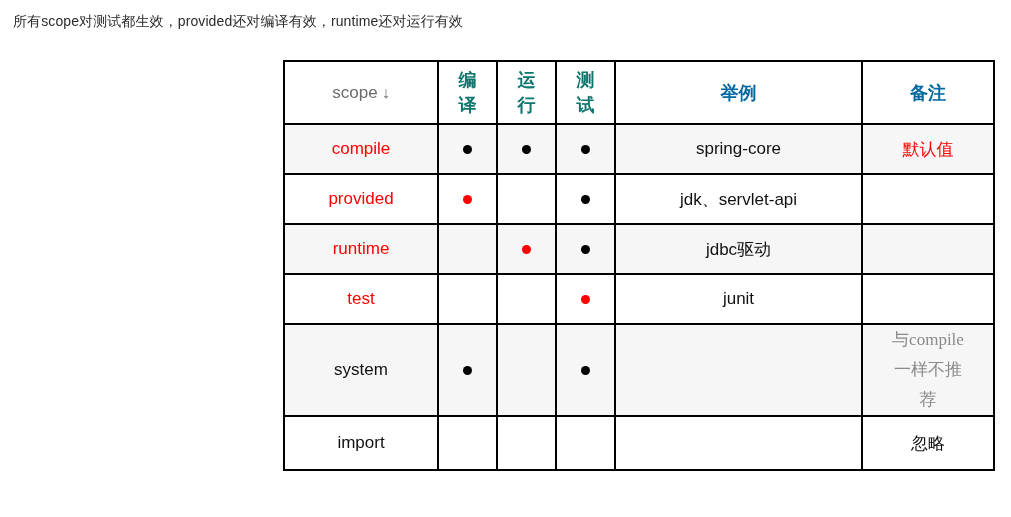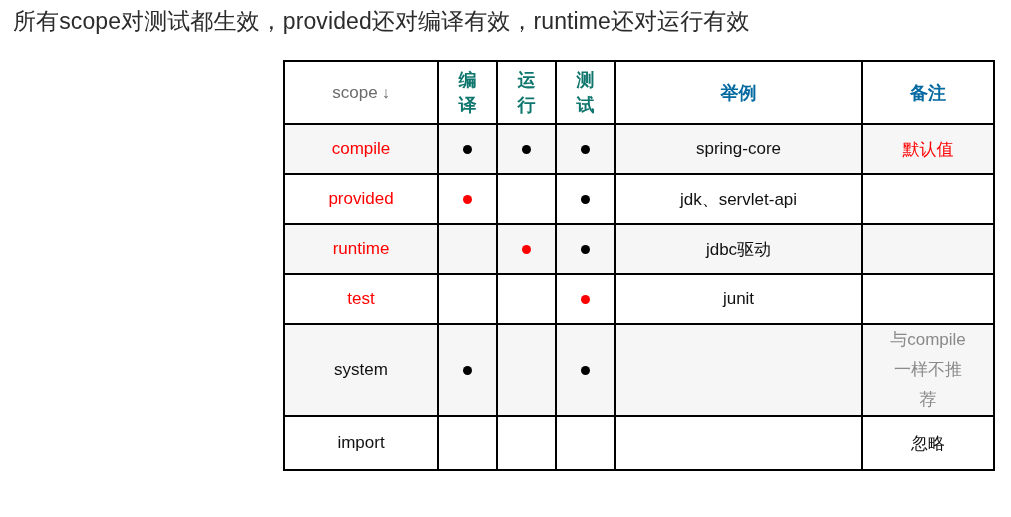--- a/index.html
+++ b/index.html
@@ -13,21 +13,21 @@
     position: relative;
     font-family: "Liberation Sans", "DejaVu Sans", sans-serif;
     overflow: hidden;
   }
 
   
   .caption {
     position: absolute;
     left: 13px;
     top: 8px;
-    font-size: 23px;
+    font-size: 14px;
     line-height: 26px;
     color: #2b2b2b;
     white-space: nowrap;
     letter-spacing: 0.1px;
   }
 
   
   .scope-table {
     position: absolute;
     left: 283px;
@@ -91,20 +91,21 @@
   .scope-name.is-red { color: #ff0000; }
 
   .cell-text { font-size: 17px; color: #111111; }
   .cell-text.is-red  { color: #ff0000; }
   .cell-text.is-gray { color: #8a8a8a; }
   .cell-text.wrap {
     display: block;
     line-height: 30px;
     padding: 0 24px;
     white-space: normal;
+    font-family: Liberation Serif, serif;
   }
 
   
   .dot {
     display: inline-block;
     width: 9px;
     height: 9px;
     border-radius: 50%;
     vertical-align: middle;
   }

